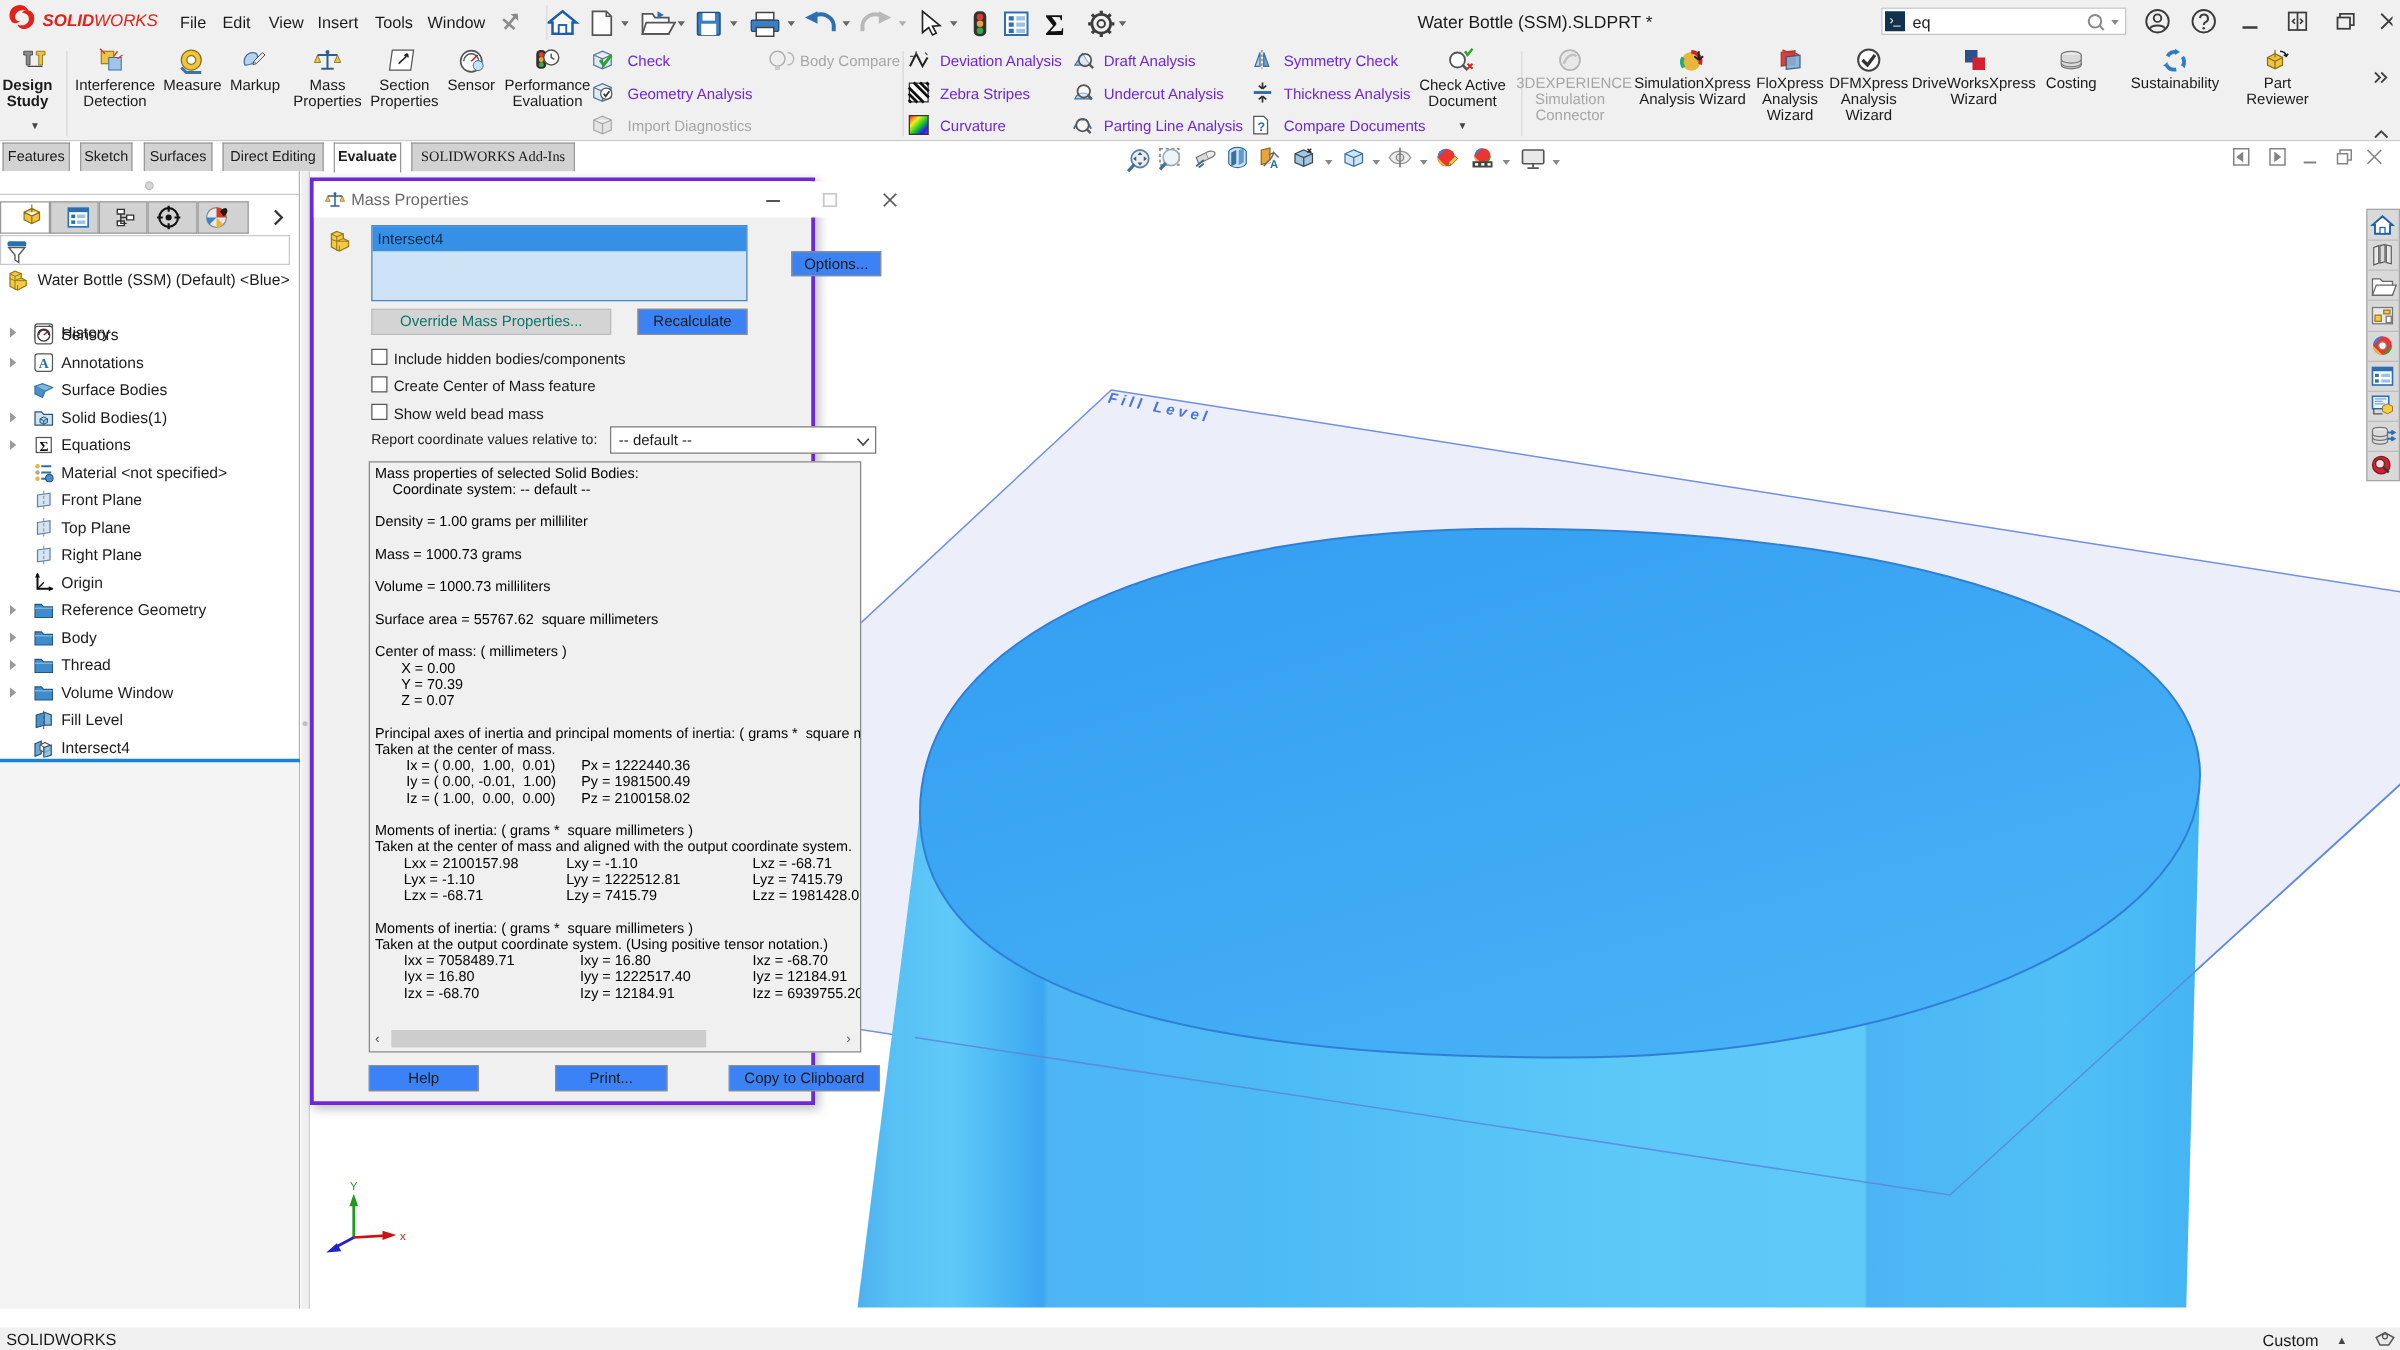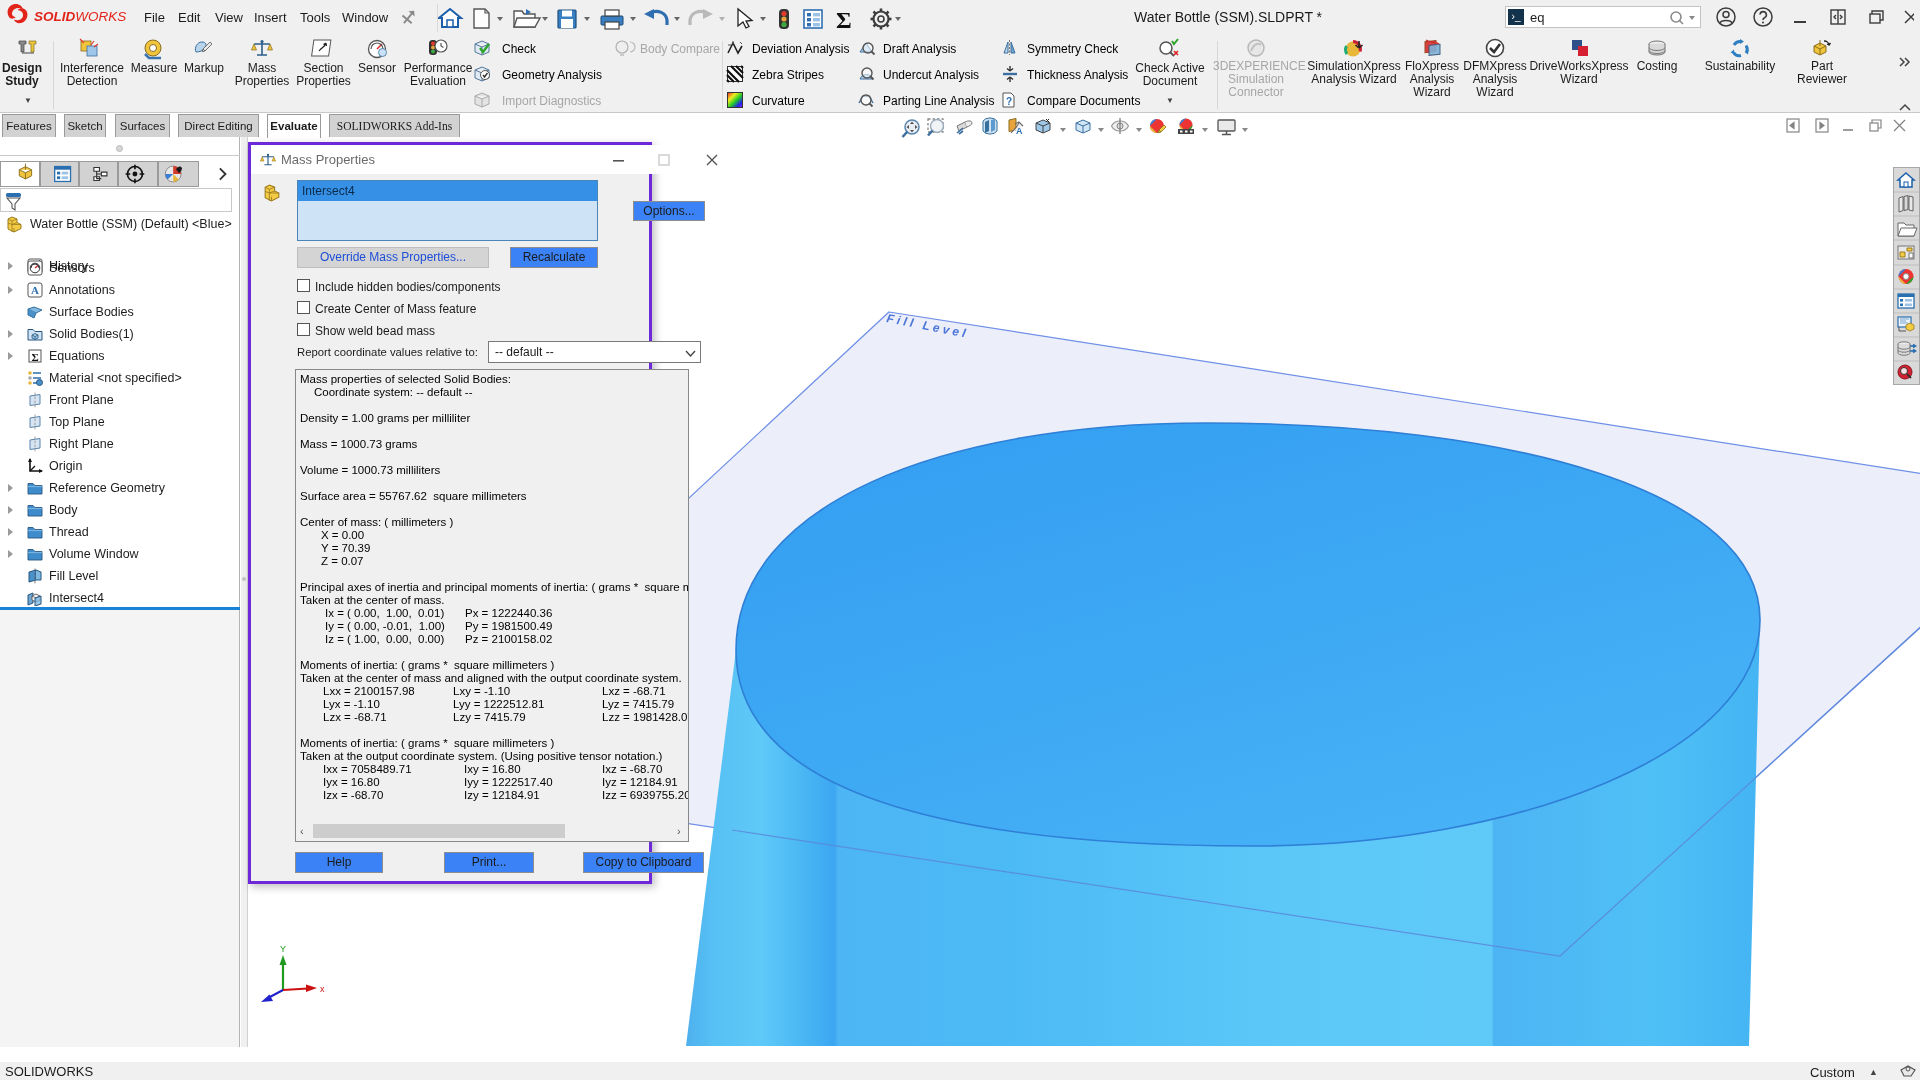--- a/index.html
+++ b/index.html
@@ -3,21 +3,21 @@
 *{margin:0;padding:0;box-sizing:border-box;}
 html,body{width:1920px;height:1080px;overflow:hidden;font-family:"Liberation Sans",sans-serif;background:#fff;}
 .abs{position:absolute;}
 #root{position:relative;width:1920px;height:1080px;}
 
 #menubar{position:absolute;left:0;top:0;width:1920px;height:36px;background:#f0f0f0;}
 .menu{position:absolute;top:0;height:36px;line-height:36px;font-size:13px;color:#1b1b1b;}
 
 #ribbon{position:absolute;left:0;top:36px;width:1920px;height:77px;background:#f0f0f0;border-bottom:1px solid #c9c9c9;}
 .rtxt{position:absolute;font-size:12px;color:#1b1b1b;text-align:center;line-height:13px;white-space:nowrap;}
-.rrow{position:absolute;font-size:12px;color:#000000;line-height:16px;white-space:nowrap;}
+.rrow{position:absolute;font-size:12px;color:#6d28d9;line-height:16px;white-space:nowrap;}
 .gray{color:#a6a6a6 !important;}
 .rsep{position:absolute;top:5px;height:68px;width:1px;background:#d7d7d7;}
 
 #tabrow{position:absolute;left:0;top:113px;width:1920px;height:24px;background:#fff;}
 .ctab{position:absolute;top:1px;height:23px;background:#d2d2d2;border:1px solid #9a9a9a;border-bottom:none;font-size:11.5px;color:#1b1b1b;text-align:center;line-height:22px;white-space:nowrap;}
 .ctab.active{background:#fff;font-weight:bold;border-bottom:none;height:24px;}
 
 #lpanel{position:absolute;left:0;top:137px;width:240px;height:910px;background:#fff;border-right:1px solid #b4b4b4;}
 .ltab{position:absolute;top:24px;height:26px;background:#d2d2d2;border:1px solid #9a9a9a;}
 .ltab.active{background:#fff;}
@@ -734,21 +734,21 @@
     <rect x="48" y="2" width="10" height="10" fill="none" stroke="#c9c9c9" stroke-width="1.4"></rect>
     <path d="M96,2 L106,12 M106,2 L96,12" stroke="#555" stroke-width="1.4"></path>
   </svg>
   <svg class="abs" style="left:11px;top:38px;" width="20" height="20" viewBox="0 0 17 19">
         <use href="#i-part"></use>
       </svg>
   <div class="abs" style="left:46px;top:35px;width:301px;height:61px;background:#cfe3f6;border:1px solid #4a84b8;">
     <div class="abs" style="left:0;top:0;width:299px;height:20px;background:#3691e6;font-size:12px;line-height:20px;color:#0a2a4a;padding-left:4px;">Intersect4</div>
   </div>
   <div class="dbtn" style="left:382px;top:56px;width:72px;height:20px;line-height:18px;">Options...</div>
-  <div class="dbtn" style="left:46px;top:102px;width:192px;height:21px;line-height:19px;background:#d4d4d4;border-color:#bdbdbd;color:#1d4ed8;">Override Mass Properties...</div>
+  <div class="dbtn" style="left:46px;top:102px;width:192px;height:21px;line-height:19px;background:#d4d4d4;border-color:#bdbdbd;color:#0f766e;">Override Mass Properties...</div>
   <div class="dbtn" style="left:259px;top:102px;width:88px;height:21px;line-height:19px;">Recalculate</div>
   <div class="cb" style="left:46px;top:134px;"></div>
       <div class="cbl" style="left:64px;top:135px;">Include hidden bodies/components</div>
   <div class="cb" style="left:46px;top:156px;"></div>
       <div class="cbl" style="left:64px;top:157px;">Create Center of Mass feature</div>
   <div class="cb" style="left:46px;top:178px;"></div>
       <div class="cbl" style="left:64px;top:179px;">Show weld bead mass</div>
   <div class="cbl" style="left:46px;top:201px;font-size:11.3px;">Report coordinate values relative to:</div>
   <div class="abs" style="left:237px;top:196px;width:213px;height:22px;background:#fff;border:1px solid #7a7a7a;">
     <div class="abs" style="left:6px;top:3px;font-size:12px;color:#1b1b1b;">-- default --</div>

